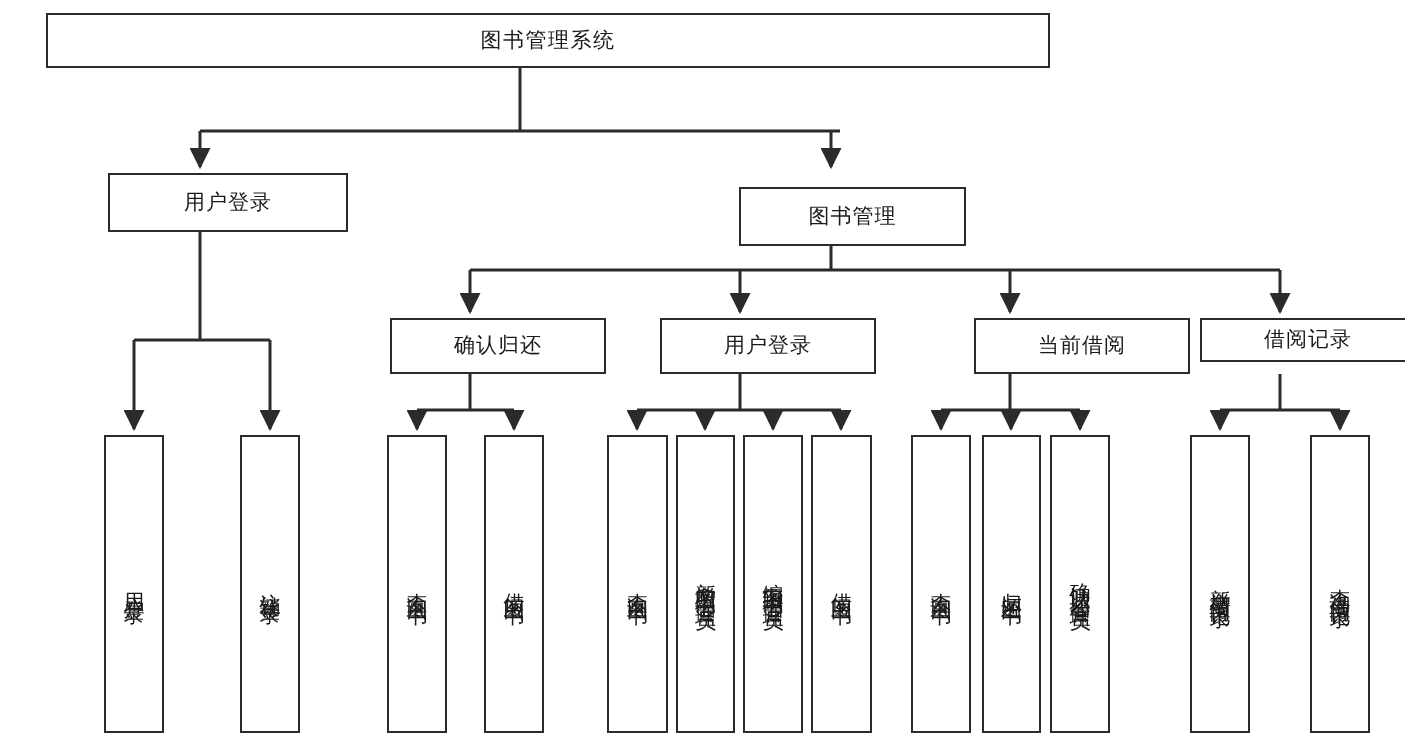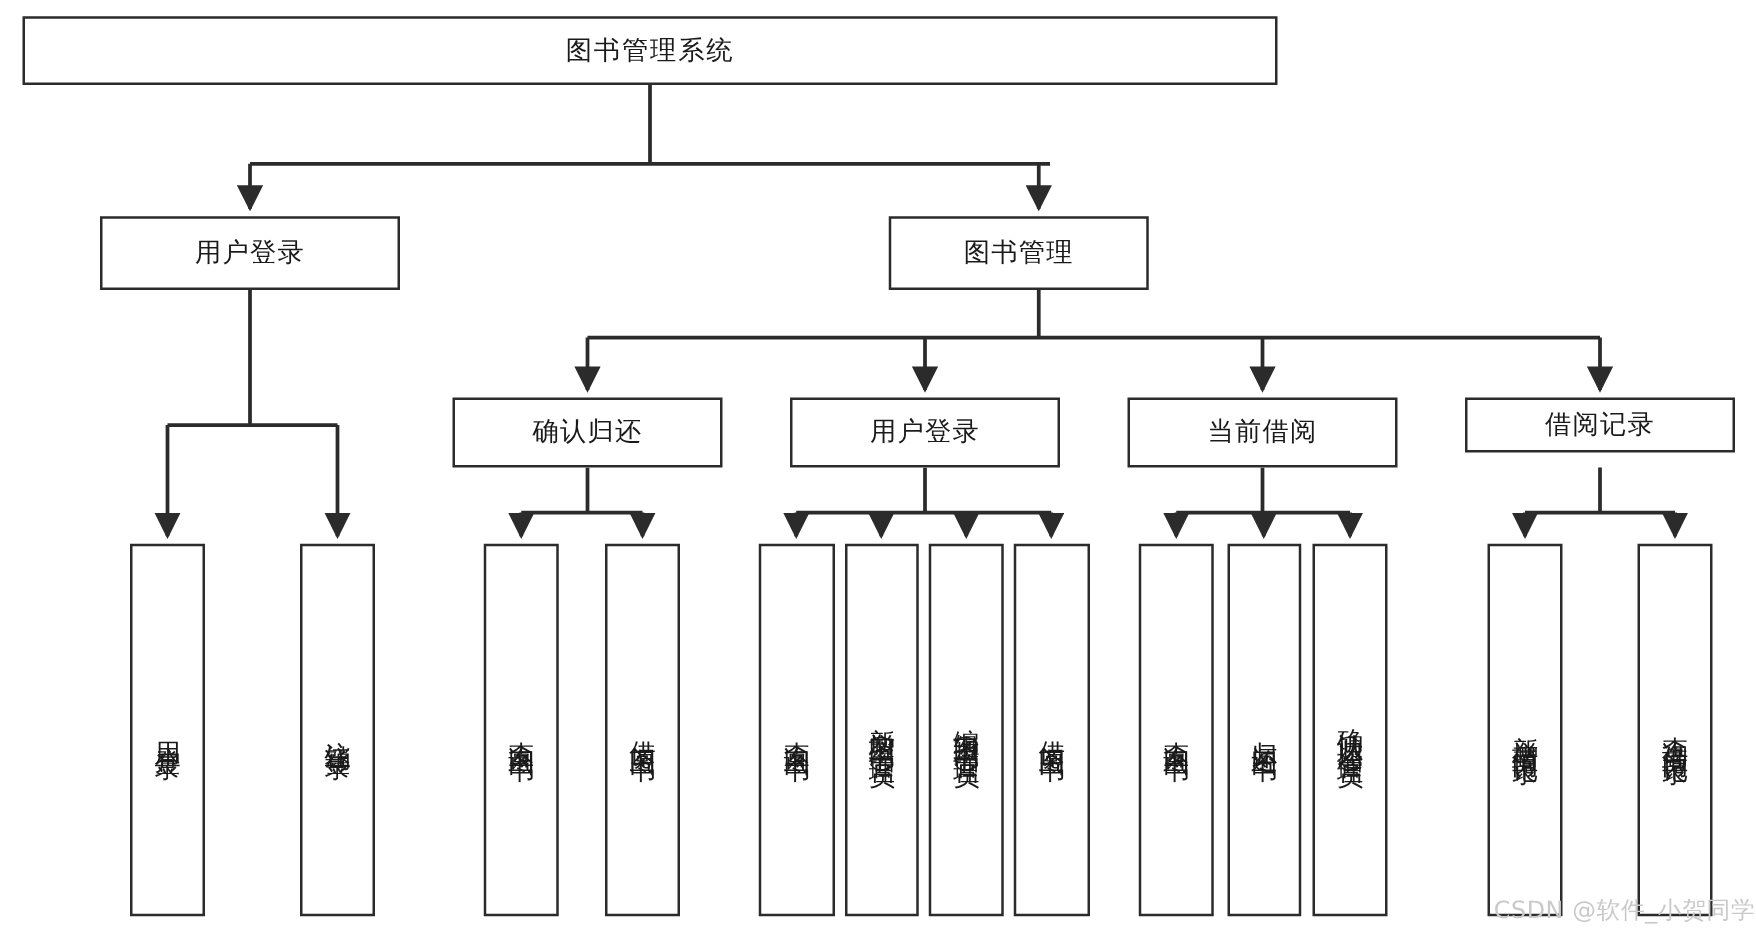--- a/index.html
+++ b/index.html
@@ -34,20 +34,21 @@
     display: flex;
     align-items: center;
     justify-content: center;
     color: #1a1a1a;
   }
   .node.horiz {
     font-size: 21px;
     letter-spacing: 1px;
     text-align: center;
     line-height: 1.2;
+    margin-left: 28px;
   }
   .node.root {
     font-size: 21px;
     letter-spacing: 1.5px;
   }
   .node.leaf {
     font-size: 21px;
     writing-mode: vertical-rl;
     text-orientation: upright;
     letter-spacing: 4px;
@@ -119,36 +120,35 @@
       <path d="M 1280 374 L 1280 410"></path>
       <path d="M 1220 410 L 1340 410"></path>
       <path d="M 1220 410 L 1220 429" marker-end="url(#arrow)"></path>
       <path d="M 1340 410 L 1340 429" marker-end="url(#arrow)"></path>
     </g>
   </svg>
 
   <div class="node root horiz" style="left: 18px; top: 13px; width: 1004px; height: 55px;">图书管理系统</div>
 
   <div class="node horiz" style="left: 80px; top: 173px; width: 240px; height: 59px;">用户登录</div>
-  <div class="node horiz" style="left: 711px; top: 173px; width: 208px; height: 59px;">图书管理</div>
+  <div class="node horiz" style="left: 711px; top: 187px; width: 227px; height: 59px;">图书管理</div>
 
   <div class="node horiz" style="left: 362px; top: 318px; width: 216px; height: 56px;">确认归还</div>
   <div class="node horiz" style="left: 632px; top: 318px; width: 216px; height: 56px;">用户登录</div>
-  <div class="node horiz" style="left: 902px; top: 318px; width: 216px; height: 56px;">当前借阅</div>
+  <div class="node horiz" style="left: 946px; top: 318px; width: 216px; height: 56px;">当前借阅</div>
   <div class="node horiz" style="left: 1172px; top: 318px; width: 216px; height: 44px;">借阅记录</div>
 
   <div class="node leaf" style="left: 104px; top: 435px; width: 60px; height: 298px;">用户登录</div>
   <div class="node leaf" style="left: 240px; top: 435px; width: 60px; height: 298px;">注销登录</div>
   <div class="node leaf" style="left: 387px; top: 435px; width: 60px; height: 298px;">查询图书</div>
   <div class="node leaf" style="left: 484px; top: 435px; width: 60px; height: 298px;">借阅图书</div>
   <div class="node leaf" style="left: 607px; top: 435px; width: 61px; height: 298px;">查询图书</div>
   <div class="node leaf" style="left: 676px; top: 435px; width: 59px; height: 298px;">新增图书（管理员）</div>
   <div class="node leaf" style="left: 743px; top: 435px; width: 60px; height: 298px;">编辑图书（管理员）</div>
   <div class="node leaf" style="left: 811px; top: 435px; width: 61px; height: 298px;">借阅图书</div>
   <div class="node leaf" style="left: 911px; top: 435px; width: 60px; height: 298px;">查询图书</div>
   <div class="node leaf" style="left: 982px; top: 435px; width: 59px; height: 298px;">归还图书</div>
   <div class="node leaf" style="left: 1050px; top: 435px; width: 60px; height: 298px;">确认归还（管理员）</div>
   <div class="node leaf" style="left: 1190px; top: 435px; width: 60px; height: 298px;">新增借阅记录</div>
   <div class="node leaf" style="left: 1310px; top: 435px; width: 60px; height: 298px;">查询借阅记录</div>
 
-  <div class="watermark" style="left: 1195px; top: 715px;">CSDN @软件_小贺同学</div>
 
 </div>
 
 </body></html>

